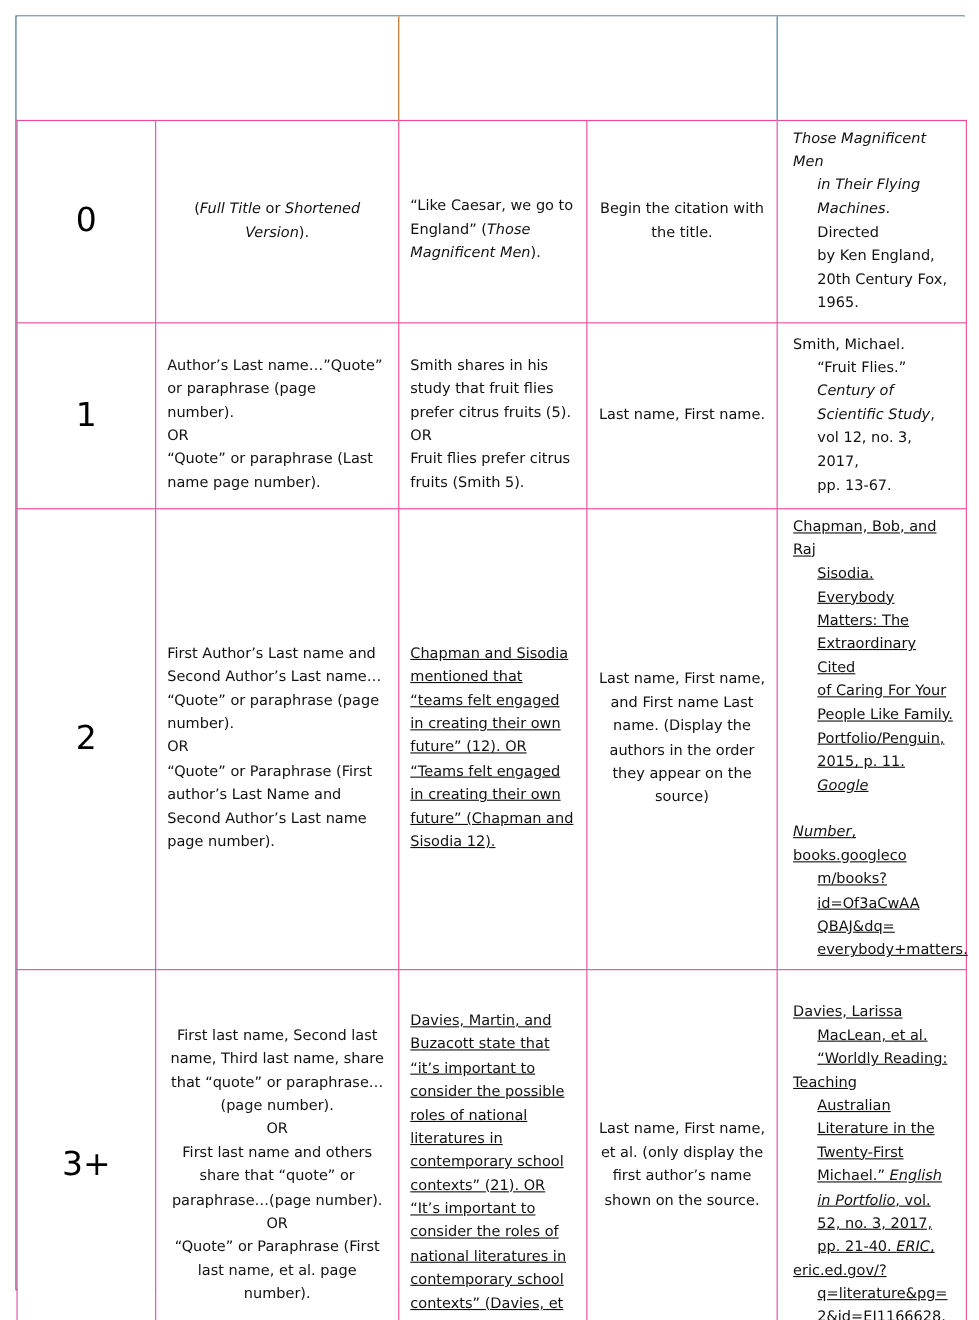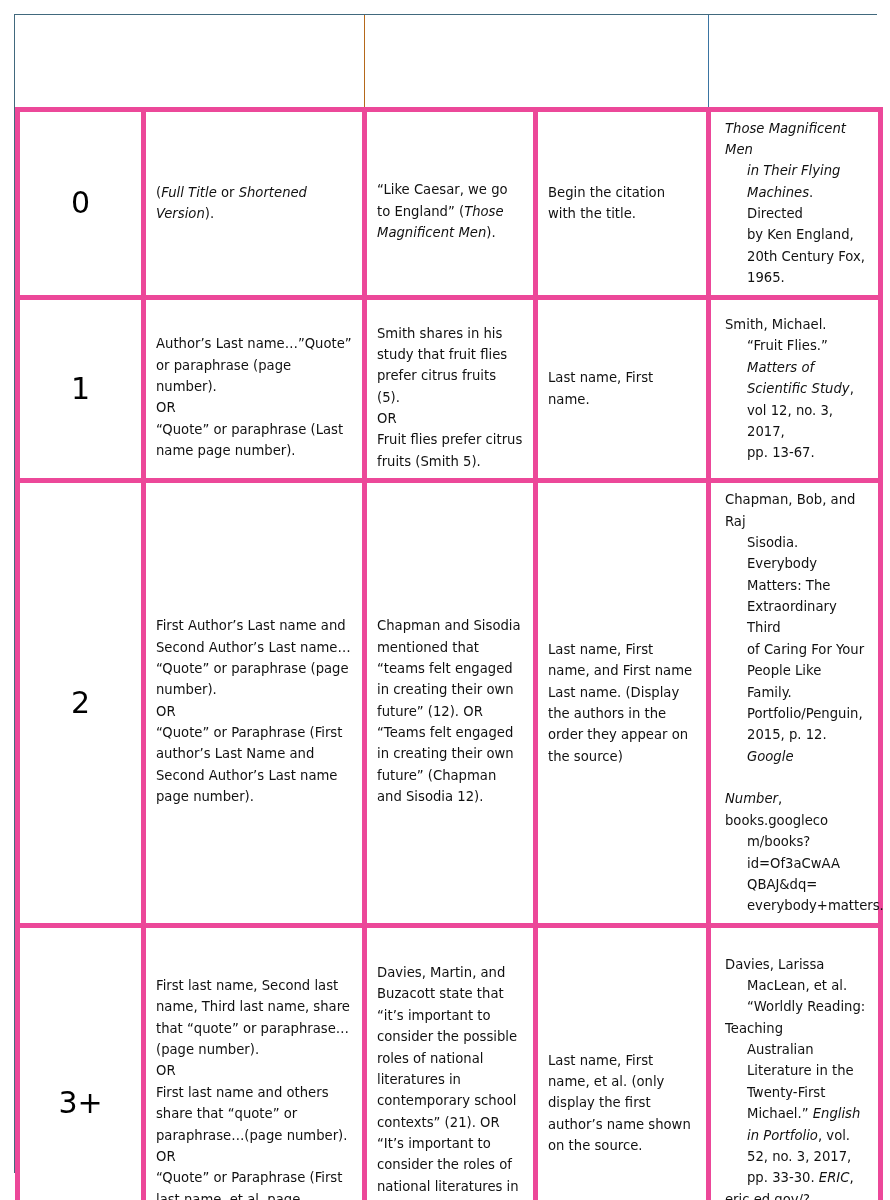--- a/index.html
+++ b/index.html
@@ -30,21 +30,21 @@
     border-collapse: collapse;
     table-layout: fixed;
     width: 861px;
     height: 1157px;
   }
 
   table.mla td {
     box-sizing: border-box;
     vertical-align: middle;
     padding: 6px 10px;
-    border: 5px solid #ec4899;
+    border: 1px solid #ec4899;
     background: #ffffff;
   }
 
   
   col.c0 { width: 126px; }
   col.c1 { width: 221px; }
   col.c2 { width: 171px; }
   col.c3 { width: 173px; }
   col.c4 { width: 172px; }
 
@@ -74,42 +74,42 @@
     color: #000000;
     padding: 6px 4px;
   }
 
   
   .cell {
     font-size: 13.2px;
     line-height: 1.62;
   }
   .cell.left   { text-align: left; margin-top: 17px; }
-  .cell.center { }
+  .cell.center { text-align: center; }
 
   
   .cell.hang {
     text-align: left;
     padding-left: 4px;
     text-indent: 0;
   }
   .cell.hang .ln {
     display: block;
   }
   .cell.hang .ln.ind {
     padding-left: 22px;
   }
   .cell.hang .ln.blank {
     height: 1.62em;
   }
 
   .cell i { font-style: italic; }
 
   
-  td.v-top { vertical-align: top; padding-top: 12px; }
+  td.v-top { vertical-align: top; padding-top: 12px; text-decoration: underline; }
 </style>
 </head>
 <body>
 
 <div class="table-wrap">
   <table class="mla">
     <colgroup>
       <col class="c0">
         <col class="c1">
         <col class="c2">
@@ -156,21 +156,21 @@
           <td>
             <div class="cell left"><span>Smith shares in his study that fruit flies prefer citrus fruits (5).</span><br><span>OR</span><br><span>Fruit flies prefer citrus fruits (Smith 5).</span></div>
           </td>
           <td>
             <div class="cell center"><span>Last name, First name.</span></div>
           </td>
           <td>
             <div class="cell hang">
               <span class="ln"><span>Smith, Michael.</span></span>
               <span class="ln ind"><span>“Fruit Flies.”</span></span>
-              <span class="ln ind"><i>Matters of</i></span>
+              <span class="ln ind"><i>Century of</i></span>
               <span class="ln ind"><i>Scientific Study</i><span>,</span></span>
               <span class="ln ind"><span>vol 12, no. 3, 2017,</span></span>
               <span class="ln ind"><span>pp. 13-67.</span></span>
             </div>
           </td>
         </tr>
         <tr style="height: 365px;">
           <td class="num">2</td>
           <td>
             <div class="cell left"><span>First Author’s Last name and Second Author’s Last name…</span><br><span>“Quote” or paraphrase (page number).</span><br><span>OR</span><br><span>“Quote” or Paraphrase (First author’s Last Name and Second Author’s Last name page number).</span></div>
@@ -179,25 +179,25 @@
             <div class="cell left"><span>Chapman and Sisodia mentioned that “teams felt engaged in creating their own future” (12). OR “Teams felt engaged in creating their own future” (Chapman and Sisodia 12).</span></div>
           </td>
           <td>
             <div class="cell center"><span>Last name, First name, and First name Last name. (Display the authors in the order they appear on the source)</span></div>
           </td>
           <td class="v-top">
             <div class="cell hang">
               <span class="ln"><span>Chapman, Bob, and Raj</span></span>
               <span class="ln ind"><span>Sisodia. Everybody</span></span>
               <span class="ln ind"><span>Matters: The</span></span>
-              <span class="ln ind"><span>Extraordinary Third</span></span>
+              <span class="ln ind"><span>Extraordinary Cited</span></span>
               <span class="ln ind"><span>of Caring For Your</span></span>
               <span class="ln ind"><span>People Like Family.</span></span>
               <span class="ln ind"><span>Portfolio/Penguin,</span></span>
-              <span class="ln ind"><span>2015, p. 12. </span><i>Google</i></span>
+              <span class="ln ind"><span>2015, p. 11. </span><i>Google</i></span>
               <span class="ln blank"></span>
               <span class="ln"><i>Number</i><span>, books.googleco</span></span>
               <span class="ln ind"><span>m/books?</span></span>
               <span class="ln ind"><span>id=Of3aCwAA</span></span>
               <span class="ln ind"><span>QBAJ&amp;dq=</span></span>
               <span class="ln ind"><span>everybody+matters.</span></span>
             </div>
           </td>
         </tr>
         <tr style="height: 356px;">
@@ -216,21 +216,21 @@
               <span class="ln"><span>Davies, Larissa</span></span>
               <span class="ln ind"><span>MacLean, et al.</span></span>
               <span class="ln ind"><span>“Worldly Reading:</span></span>
               <span class="ln"><span>Teaching</span></span>
               <span class="ln ind"><span>Australian</span></span>
               <span class="ln ind"><span>Literature in the</span></span>
               <span class="ln ind"><span>Twenty-First</span></span>
               <span class="ln ind"><span>Michael.” </span><i>English</i></span>
               <span class="ln ind"><i>in Portfolio</i><span>, vol.</span></span>
               <span class="ln ind"><span>52, no. 3, 2017,</span></span>
-              <span class="ln ind"><span>pp. 33-30. </span><i>ERIC</i><span>,</span></span>
+              <span class="ln ind"><span>pp. 21-40. </span><i>ERIC</i><span>,</span></span>
               <span class="ln"><span>eric.ed.gov/?</span></span>
               <span class="ln ind"><span>q=literature&amp;pg=</span></span>
               <span class="ln ind"><span>2&amp;id=EJ1166628.</span></span>
             </div>
           </td>
         </tr>
       </tbody>
   </table>
 </div>
 

